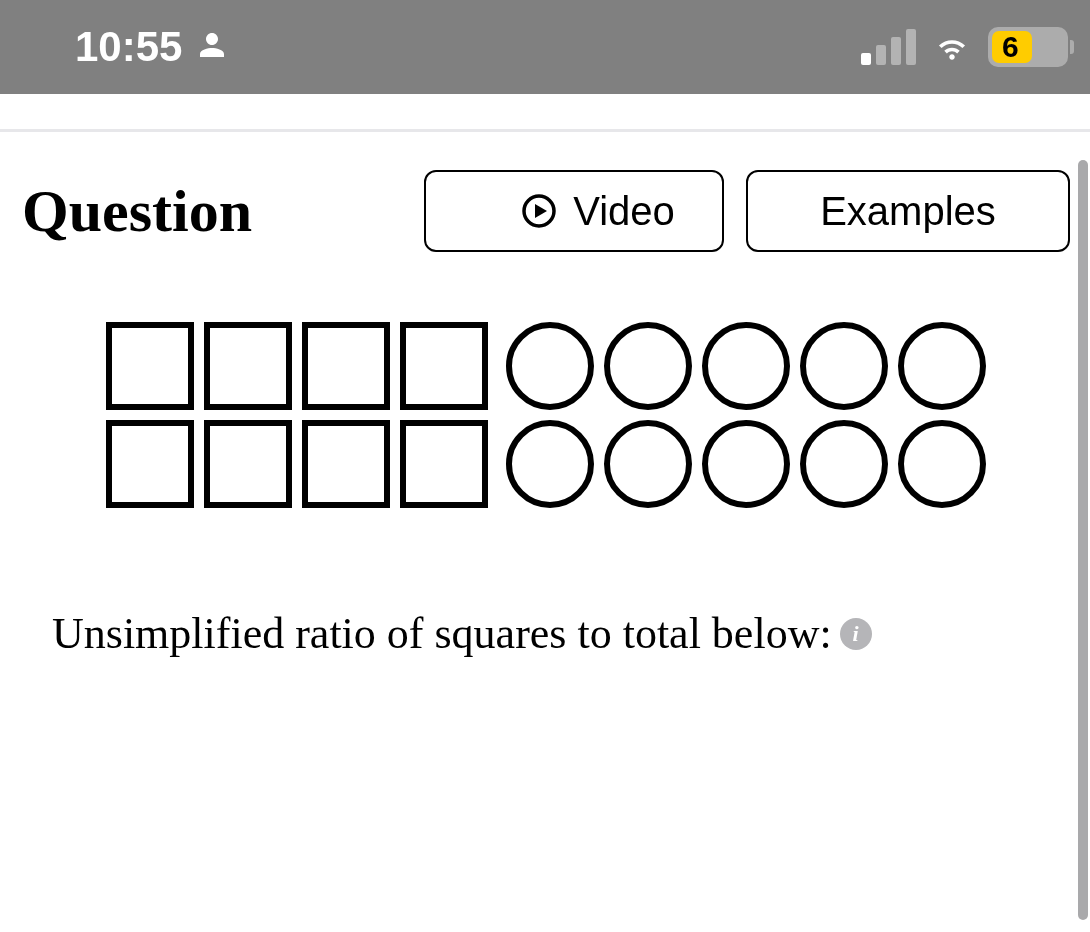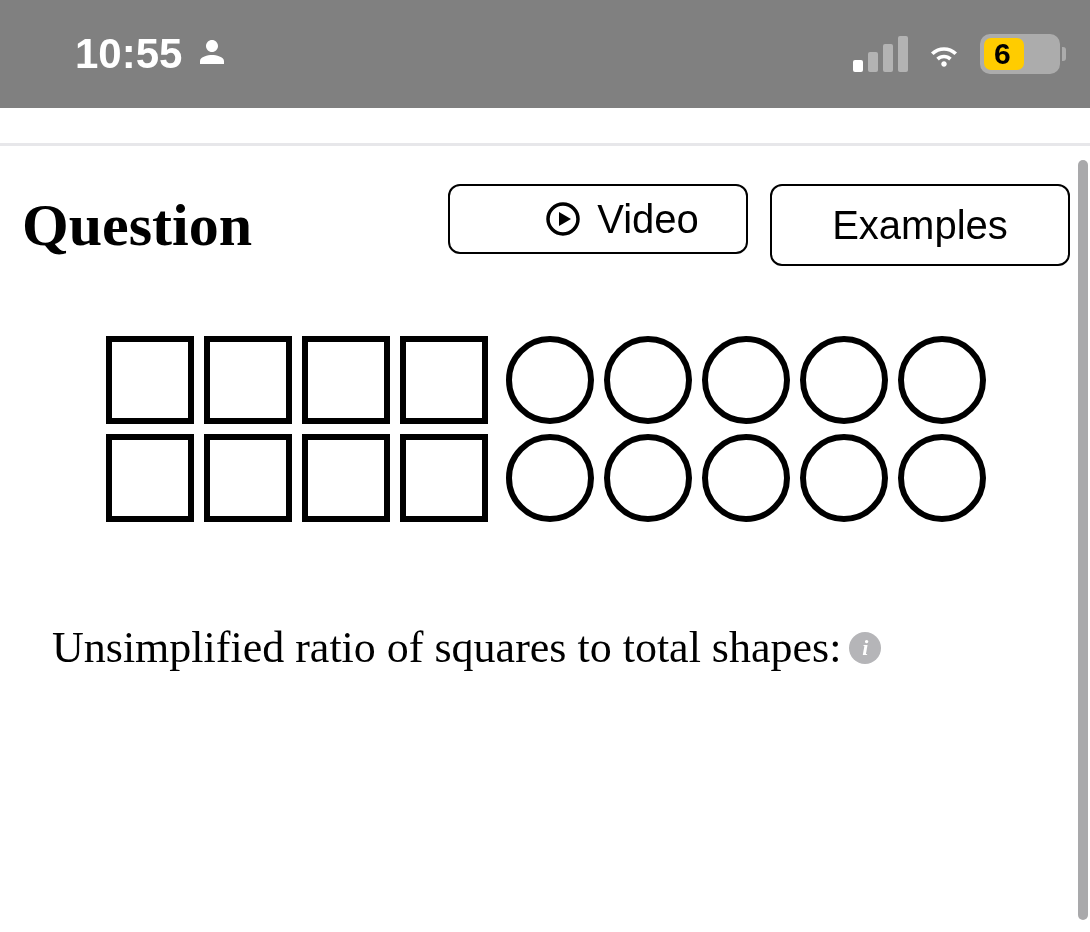--- a/index.html
+++ b/index.html
@@ -10,25 +10,25 @@
     body {
       font-family: Georgia, 'Times New Roman', serif;
       background: #fff;
       width: 1090px;
       height: 932px;
       overflow: hidden;
       position: relative;
     }
     .status-bar {
       background: #808080;
-      height: 108px;
+      height: 94px;
       display: flex;
       align-items: center;
       justify-content: space-between;
-      padding: 0 30px 0 75px;
+      padding: 0 22px 0 75px;
       color: #fff;
     }
     .status-left {
       display: flex;
       align-items: center;
       gap: 12px;
     }
     .status-time {
       font-family: -apple-system, Helvetica, Arial, sans-serif;
       font-weight: 700;
@@ -136,25 +136,25 @@
       font-size: 40px;
       color: #000;
       display: flex;
       align-items: center;
       justify-content: center;
       gap: 16px;
       cursor: pointer;
     }
     .btn-video {
       width: 300px;
-      height: 70px;
+      height: 82px;
       padding-left: 48px;
     }
     .btn-examples {
-      width: 300px;
+      width: 324px;
       height: 82px;
     }
     .play-icon {
       width: 36px;
       height: 36px;
     }
     .question-text {
       font-family: Georgia, 'Times New Roman', serif;
       font-size: 48px;
       line-height: 1.3;
@@ -306,18 +306,18 @@
           <div class="circle"></div>
           <div class="circle"></div>
           <div class="circle"></div>
           <div class="circle"></div>
           <div class="circle"></div>
         </div>
       </div>
   </div>
 
   <div class="answer-prompt">
-    <span>Unsimplified ratio of squares to total shapes:</span>
+    <span>Unsimplified ratio of squares to total below:</span>
       <span class="info-icon">i</span>
   </div>
 </div>
 
 <div class="scroll-indicator"></div>
 
 </body></html>

